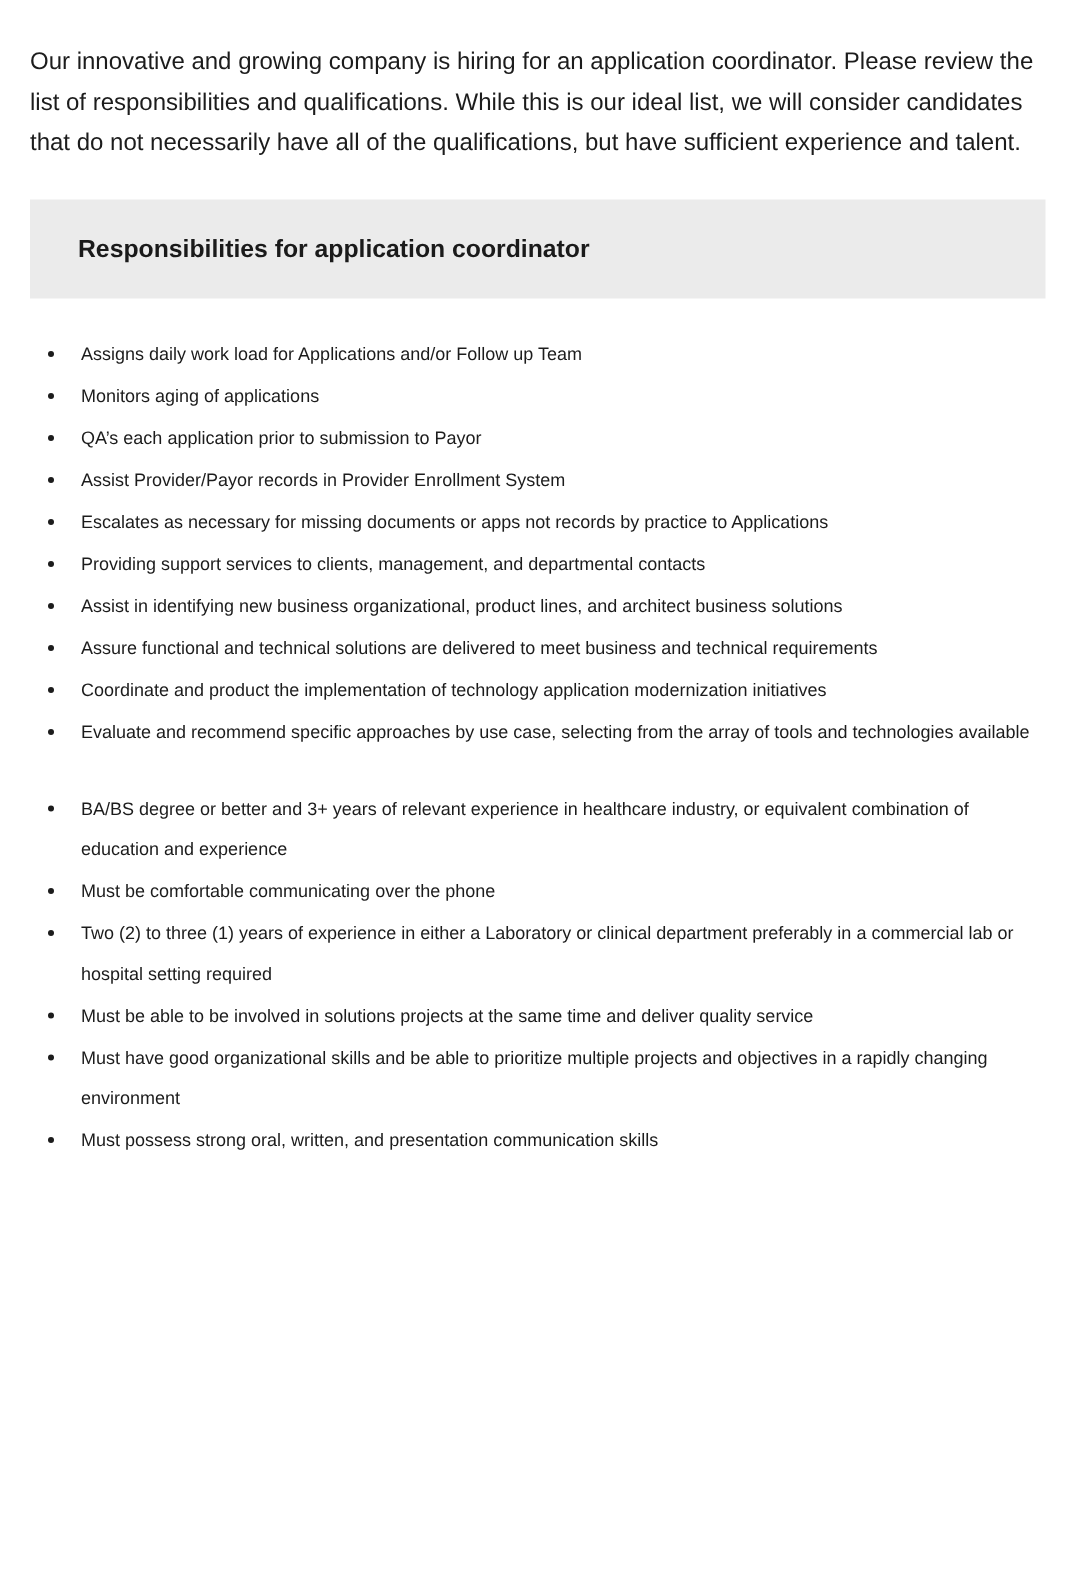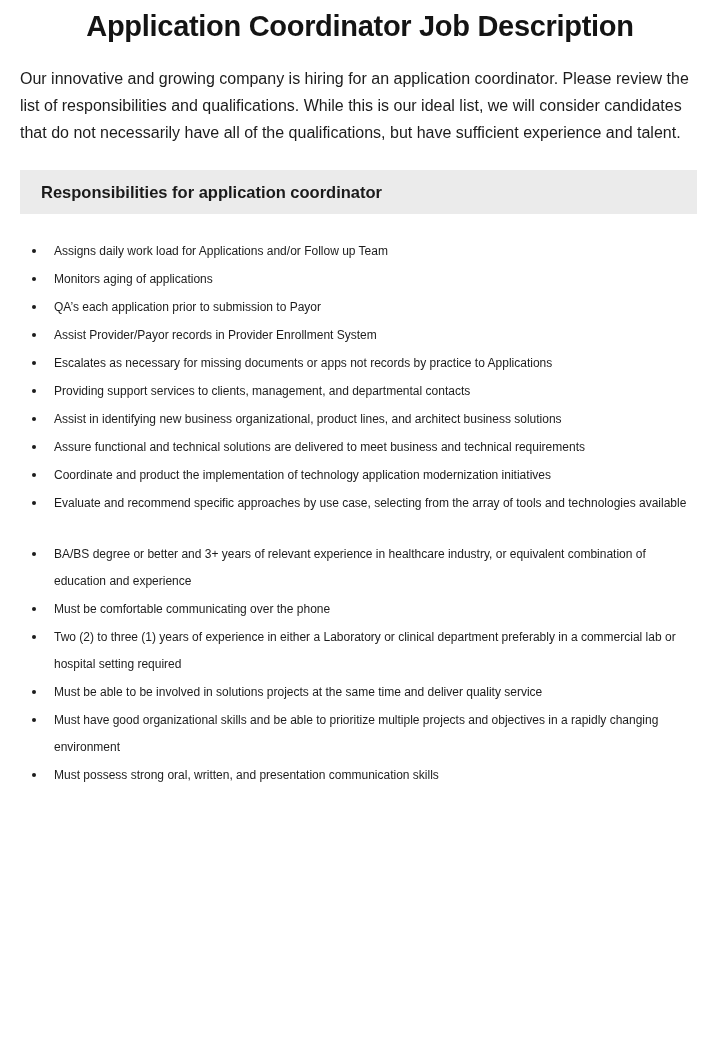--- a/index.html
+++ b/index.html
@@ -27,21 +27,21 @@
     margin: 22px 22px 0 20px;
   }
   .section-bar {
     background: #ebebeb;
     margin: 24px 23px 0 20px;
     padding: 9px 10px 9px 20px;
   }
   .section-bar h2 {
     font-size: 16.5px;
     font-weight: 700;
-    margin: 1px;
+    margin: 12px;
     line-height: 24px;
     color: #1a1a1a;
   }
   ul.bullets {
     margin: 23px 22px 0 20px;
     padding: 0 0 0 27px;
     list-style: disc outside;
     font-size: 12px;
     line-height: 27px;
   }
@@ -50,21 +50,20 @@
     margin: 0;
   }
   ul.bullets li::marker { font-size: 13px; }
   .bottom-spacer { height: 28px; }
 </style>
 </head>
 <body>
 
 <div class="page">
 
-  <h1 class="title">Application Coordinator Job Description</h1>
 
   <p class="intro">Our innovative and growing company is hiring for an application coordinator. Please review the list of responsibilities and qualifications. While this is our ideal list, we will consider candidates that do not necessarily have all of the qualifications, but have sufficient experience and talent.</p>
 
   <section>
     <div class="section-bar">
       <h2>Responsibilities for application coordinator</h2>
     </div>
     <ul class="bullets">
       <li>Assigns daily work load for Applications and/or Follow up Team</li>
       <li>Monitors aging of applications</li>

